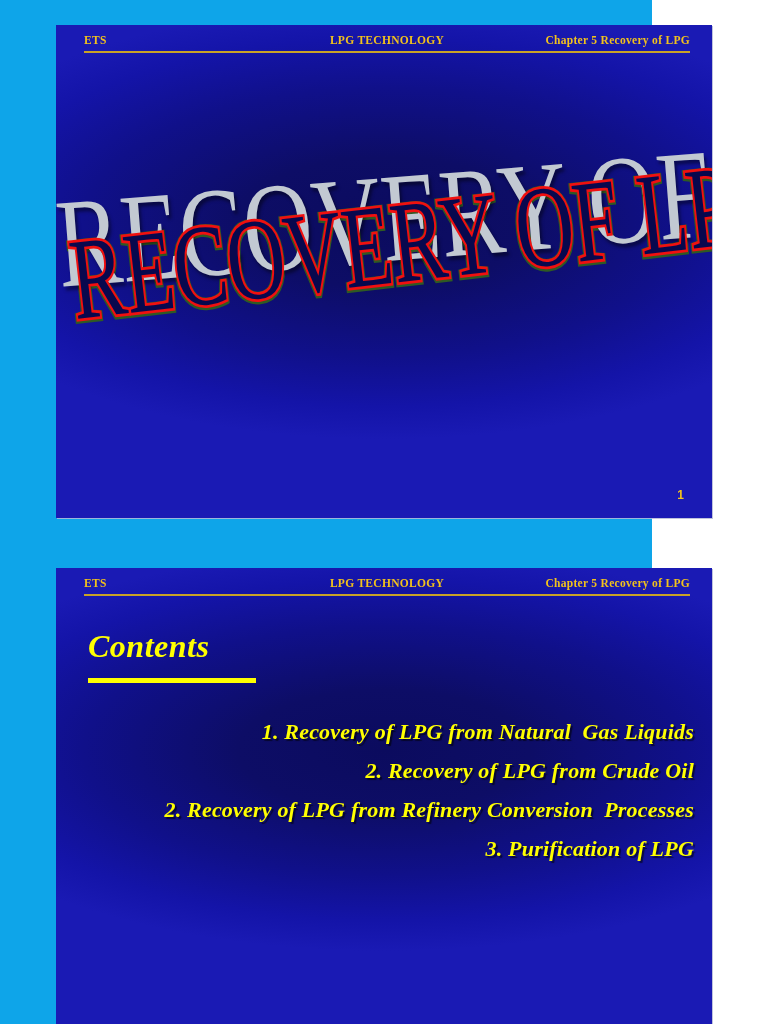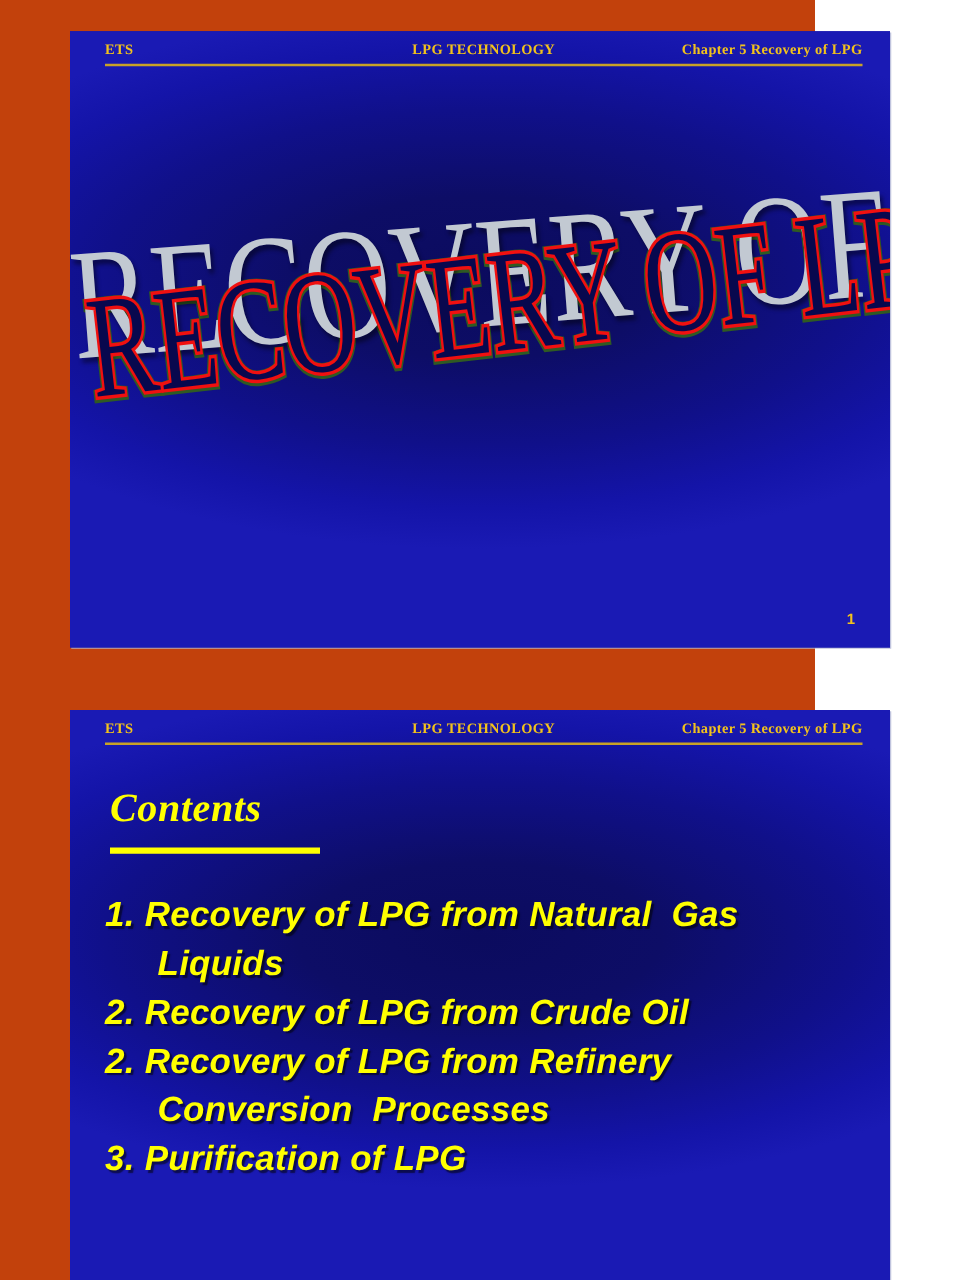--- a/index.html
+++ b/index.html
@@ -14,21 +14,21 @@
     position: relative;
     overflow: hidden;
     font-family: "Liberation Sans", sans-serif;
   }
 
   .page {
     position: absolute;
     left: 0; top: 0;
     width: 652px;
     height: 1024px;
-    background: #c2410c;
+    background: #0ea5e9;
   }
 
   
   .slide {
     position: absolute;
     left: 56px;
     width: 656px;
     box-sizing: border-box;
     overflow: hidden;
     background:
@@ -162,31 +162,32 @@
   .contents-list {
     position: absolute;
     left: 28px;
     right: 18px;
     top: 144px;
     margin: 0;
     padding: 0;
     list-style: none;
   }
   .contents-item {
-    font-family: Liberation Sans, sans-serif;
+    font-family: Liberation Serif, serif;
     font-weight: bold;
     font-style: italic;
-    font-size: 28px;
+    font-size: 22px;
     line-height: 39px;
     color: #ffff00;
     text-shadow: 2px 2px 1px rgba(0,0,0,0.55);
     padding-left: 42px;
     text-indent: -42px;
     letter-spacing: 0.2px;
     white-space: pre-wrap;
+    text-align: right;
   }
 </style>
 </head>
 <body>
 
 <div class="page">
 
   <div class="slide" id="slide-1">
 
     <div class="slide-header">

